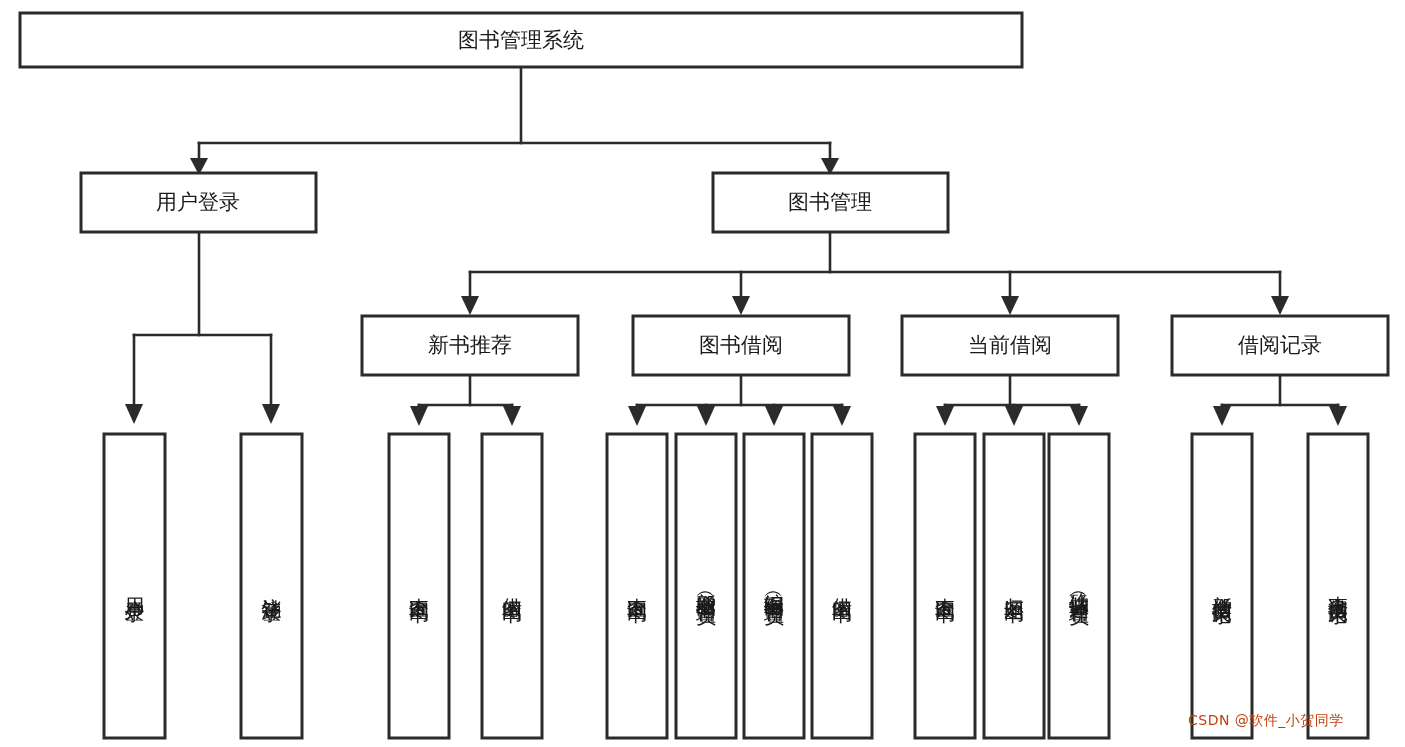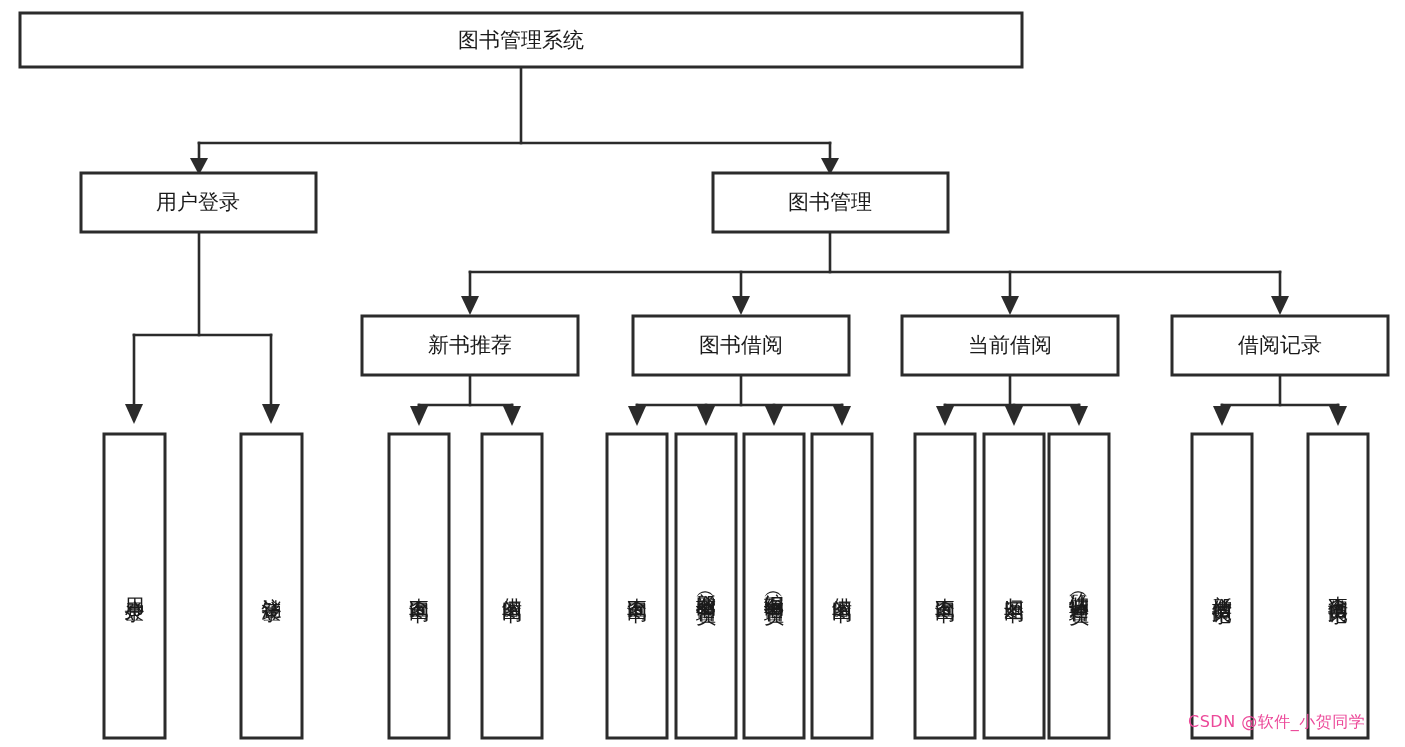--- a/index.html
+++ b/index.html
@@ -61,22 +61,22 @@
     align-items: center;
     justify-content: center;
     white-space: nowrap;
     pointer-events: none;
   }
   .watermark {
     position: absolute;
     left: 1188px;
     top: 712px;
     font-family: "DejaVu Sans", "Liberation Sans", sans-serif;
-    font-size: 16px;
-    color: #ec4899;
+    font-size: 14px;
+    color: #c2410c;
     white-space: nowrap;
     letter-spacing: 0.5px;
   }
 </style>
 </head>
 <body>
 
 <div id="diagram-root">
 
   <svg class="flow" viewBox="0 0 1405 747" xmlns="http://www.w3.org/2000/svg">

